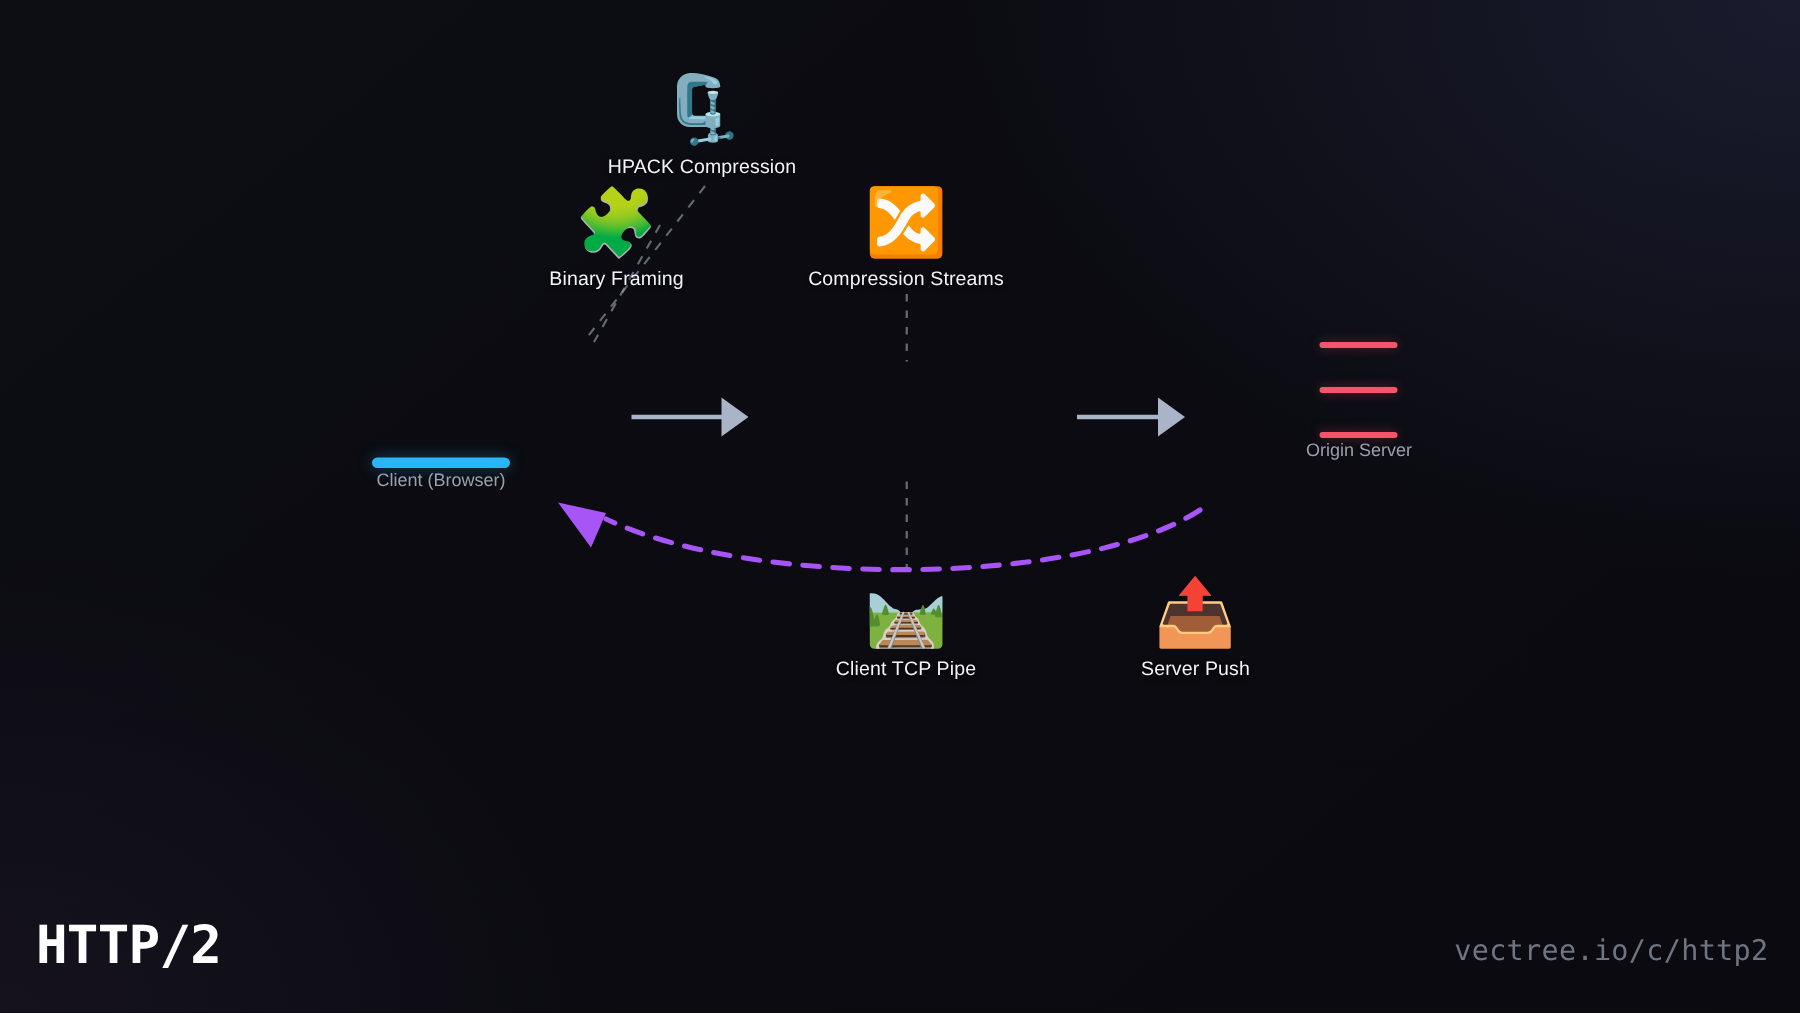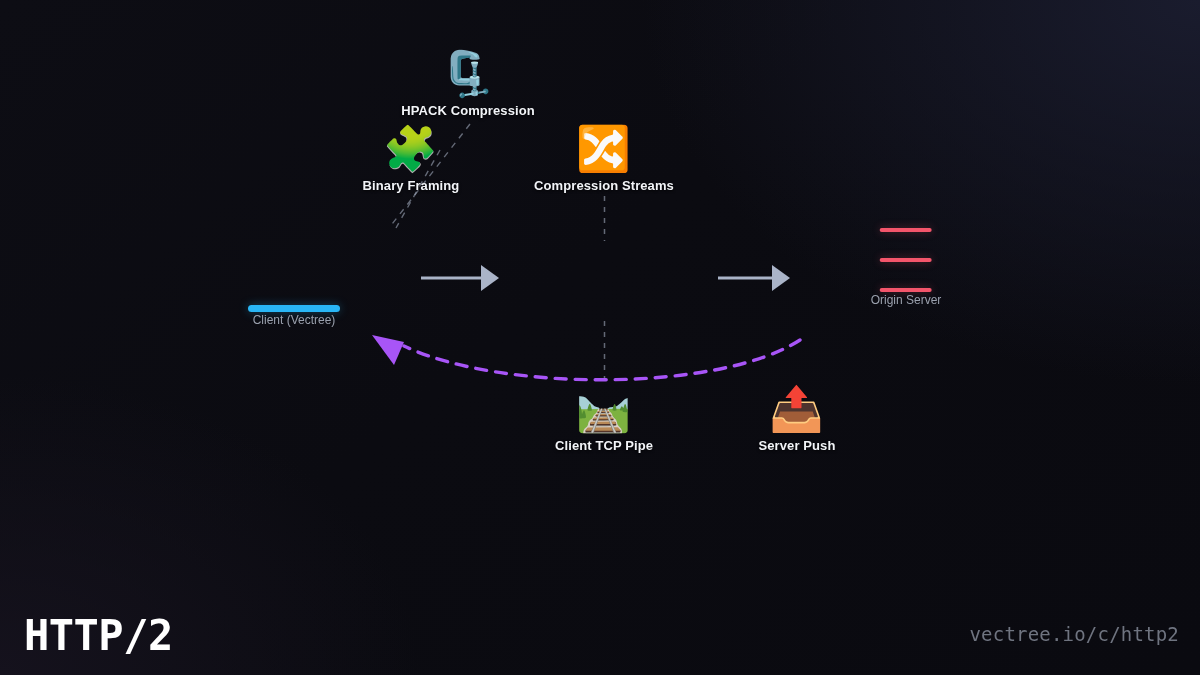--- a/index.html
+++ b/index.html
@@ -35,21 +35,21 @@
     transform: translateX(-50%);
   }
   .node .glyph {
     font-family: "DejaVu Sans", sans-serif;
     line-height: 1;
     display: block;
     margin: 0 auto;
   }
   .node .caption {
     display: block;
-    font-weight: bold;
+    font-weight: normal;
     font-size: 13px;
     color: #f2f4f8;
     margin-top: 7px;
     letter-spacing: 0.1px;
     text-shadow: 0 1px 3px rgba(0,0,0,0.8);
   }
 
   
   .endpoint {
     position: absolute;
@@ -118,21 +118,21 @@
     font-size: 17px;
     color: #eef0f5;
     letter-spacing: 0.4px;
   }
   #deck-title {
     position: absolute;
     left: 24px;
     top: 56px;
     font-family: "DejaVu Sans Mono", monospace;
     font-weight: bold;
-    font-size: 42px;
+    font-size: 35px;
     color: #ffffff;
     letter-spacing: -0.5px;
   }
   #deck-url {
     position: absolute;
     right: 21px;
     bottom: 30px;
     font-family: "DejaVu Sans Mono", monospace;
     font-size: 19px;
     color: #6f7480;
@@ -170,21 +170,21 @@
     </g>
 
     <g>
       <path d="M800,340 C720,392 500,392 404,346" fill="none" stroke="#a855f7" stroke-width="3.4" stroke-dasharray="11 9" stroke-linecap="round"></path>
       <path d="M372,335 L404,342 L394,365 Z" fill="#a855f7"></path>
     </g>
   </svg>
 
   <div class="endpoint" style="left:294px; top:305px;">
     <div class="client-bar"></div>
-    <span class="ep-label">Client (Vectree)</span>
+    <span class="ep-label">Client (Browser)</span>
   </div>
 
   <div class="endpoint" style="left:906px; top:228px;">
     <div class="server-stack">
       <div class="server-bar"></div>
       <div class="server-bar"></div>
       <div class="server-bar"></div>
     </div>
     <span class="ep-label">Origin Server</span>
   </div>

